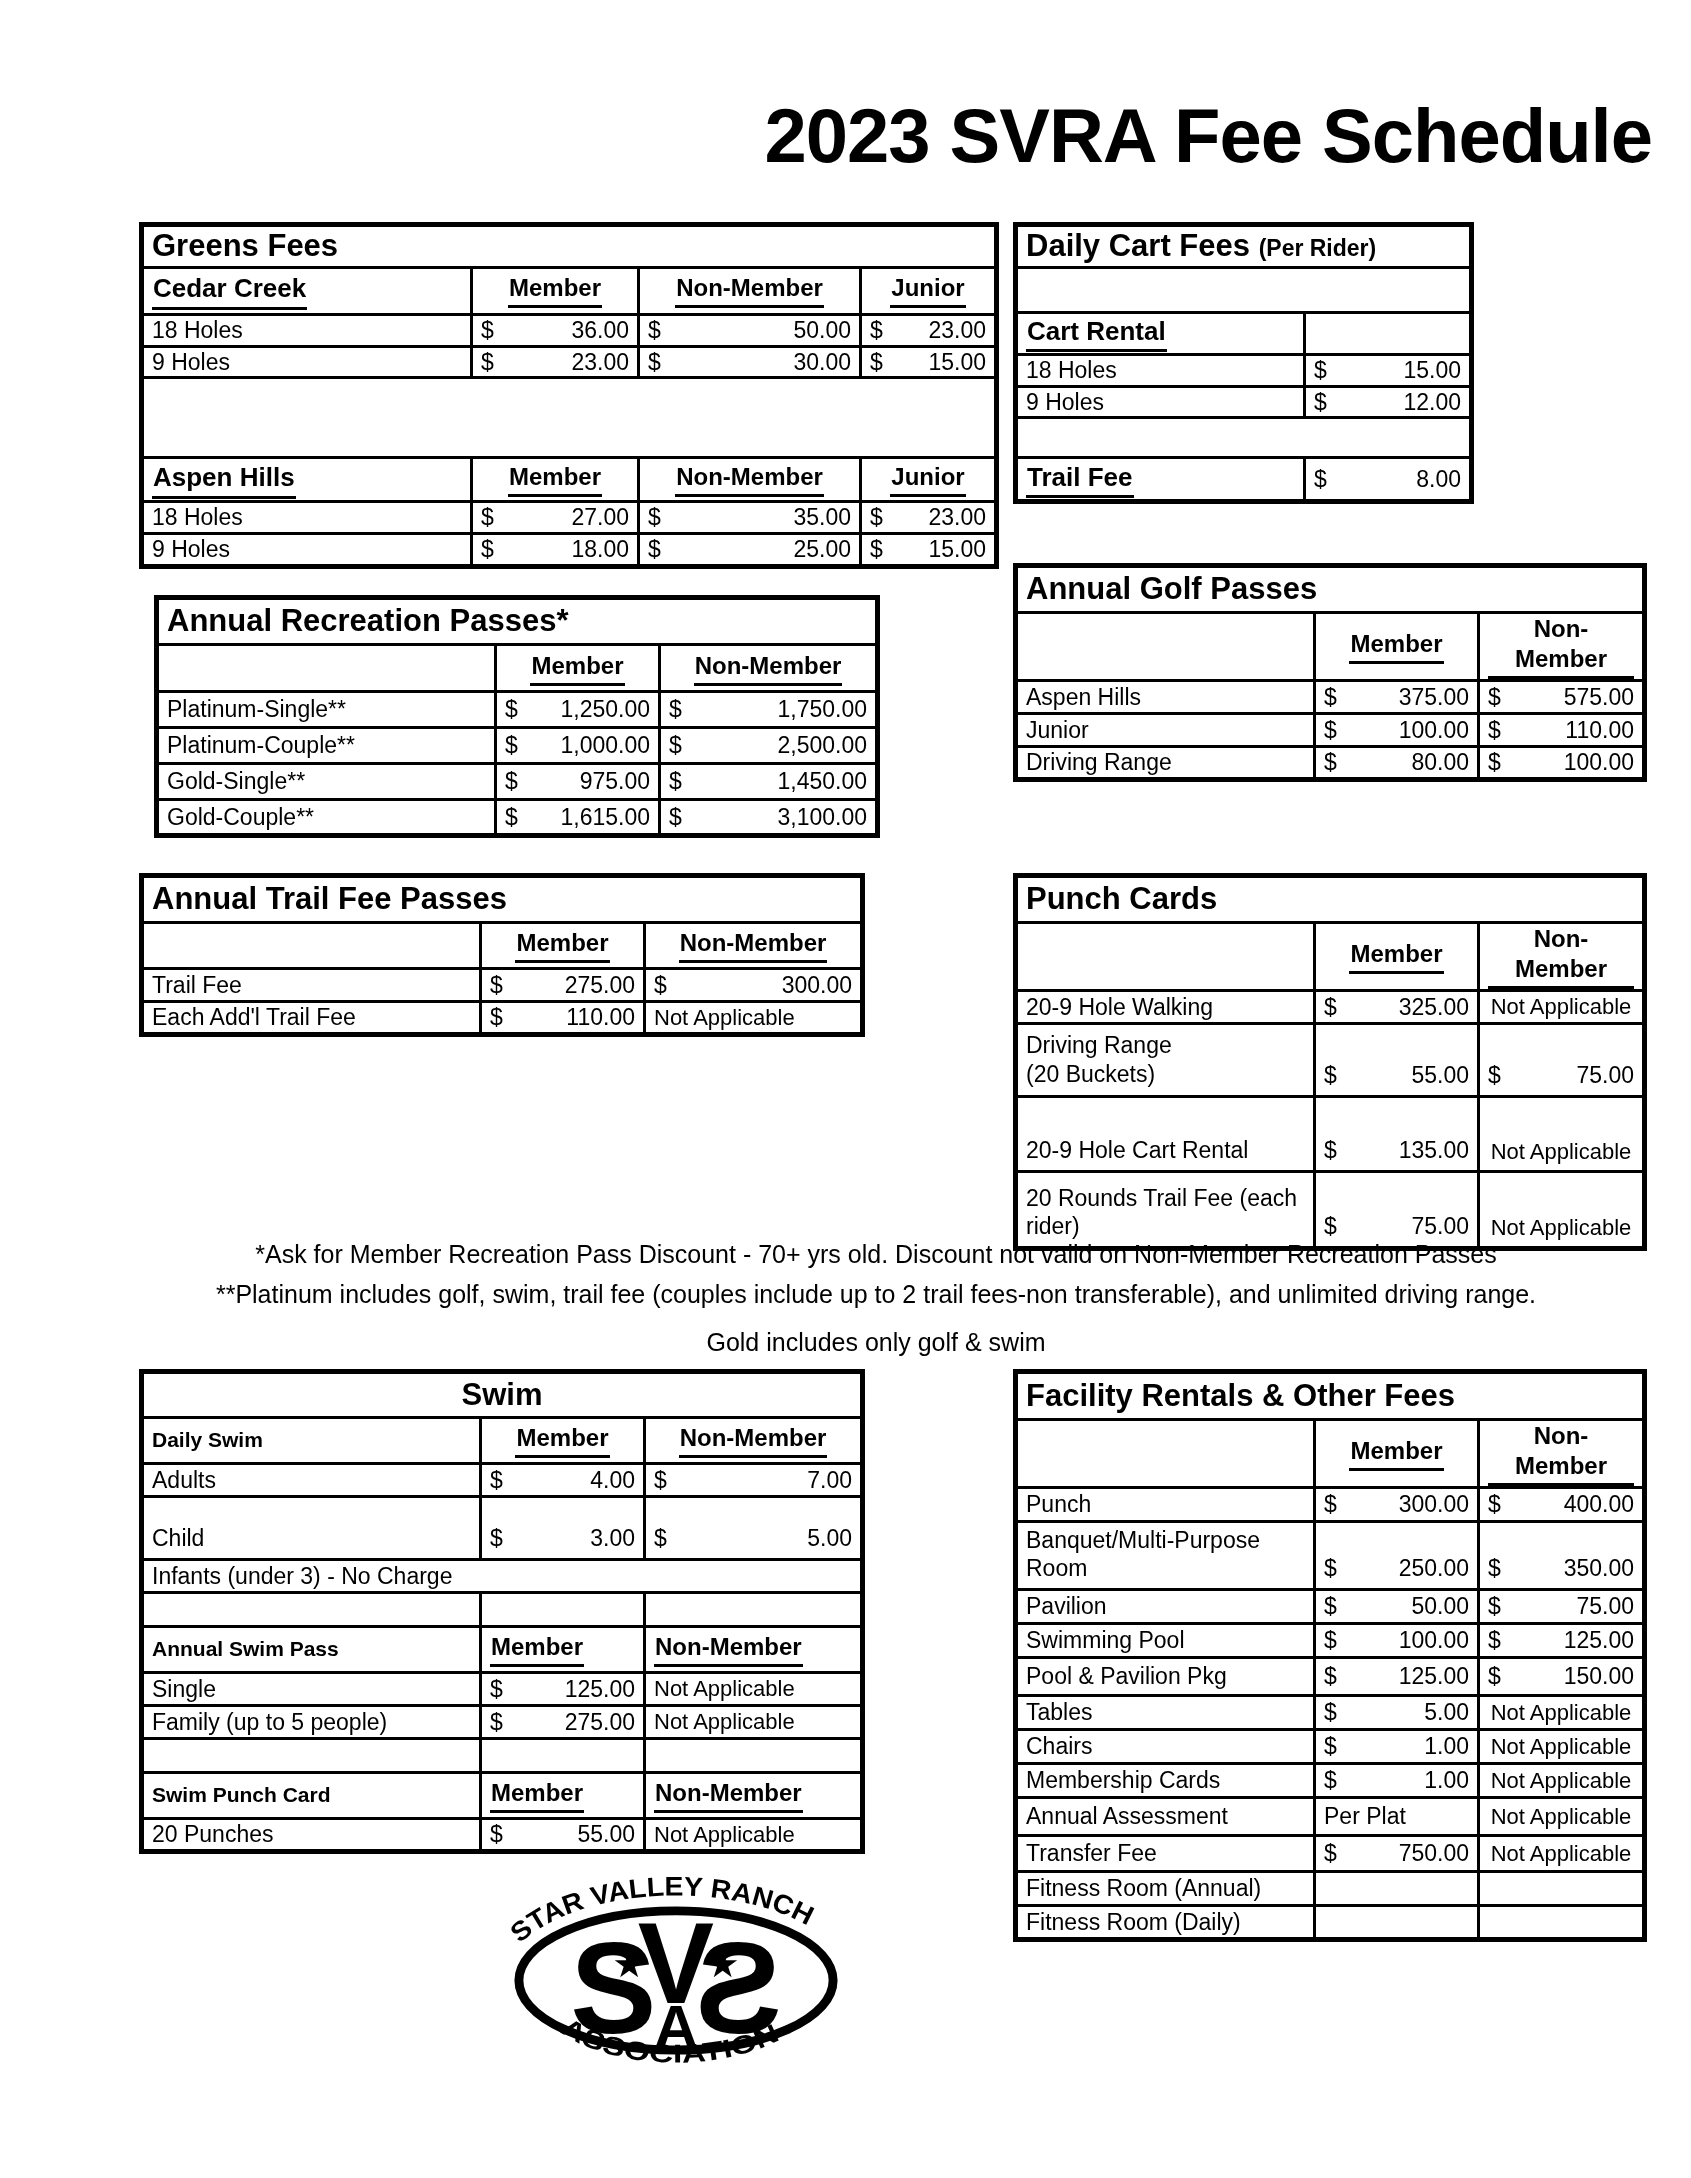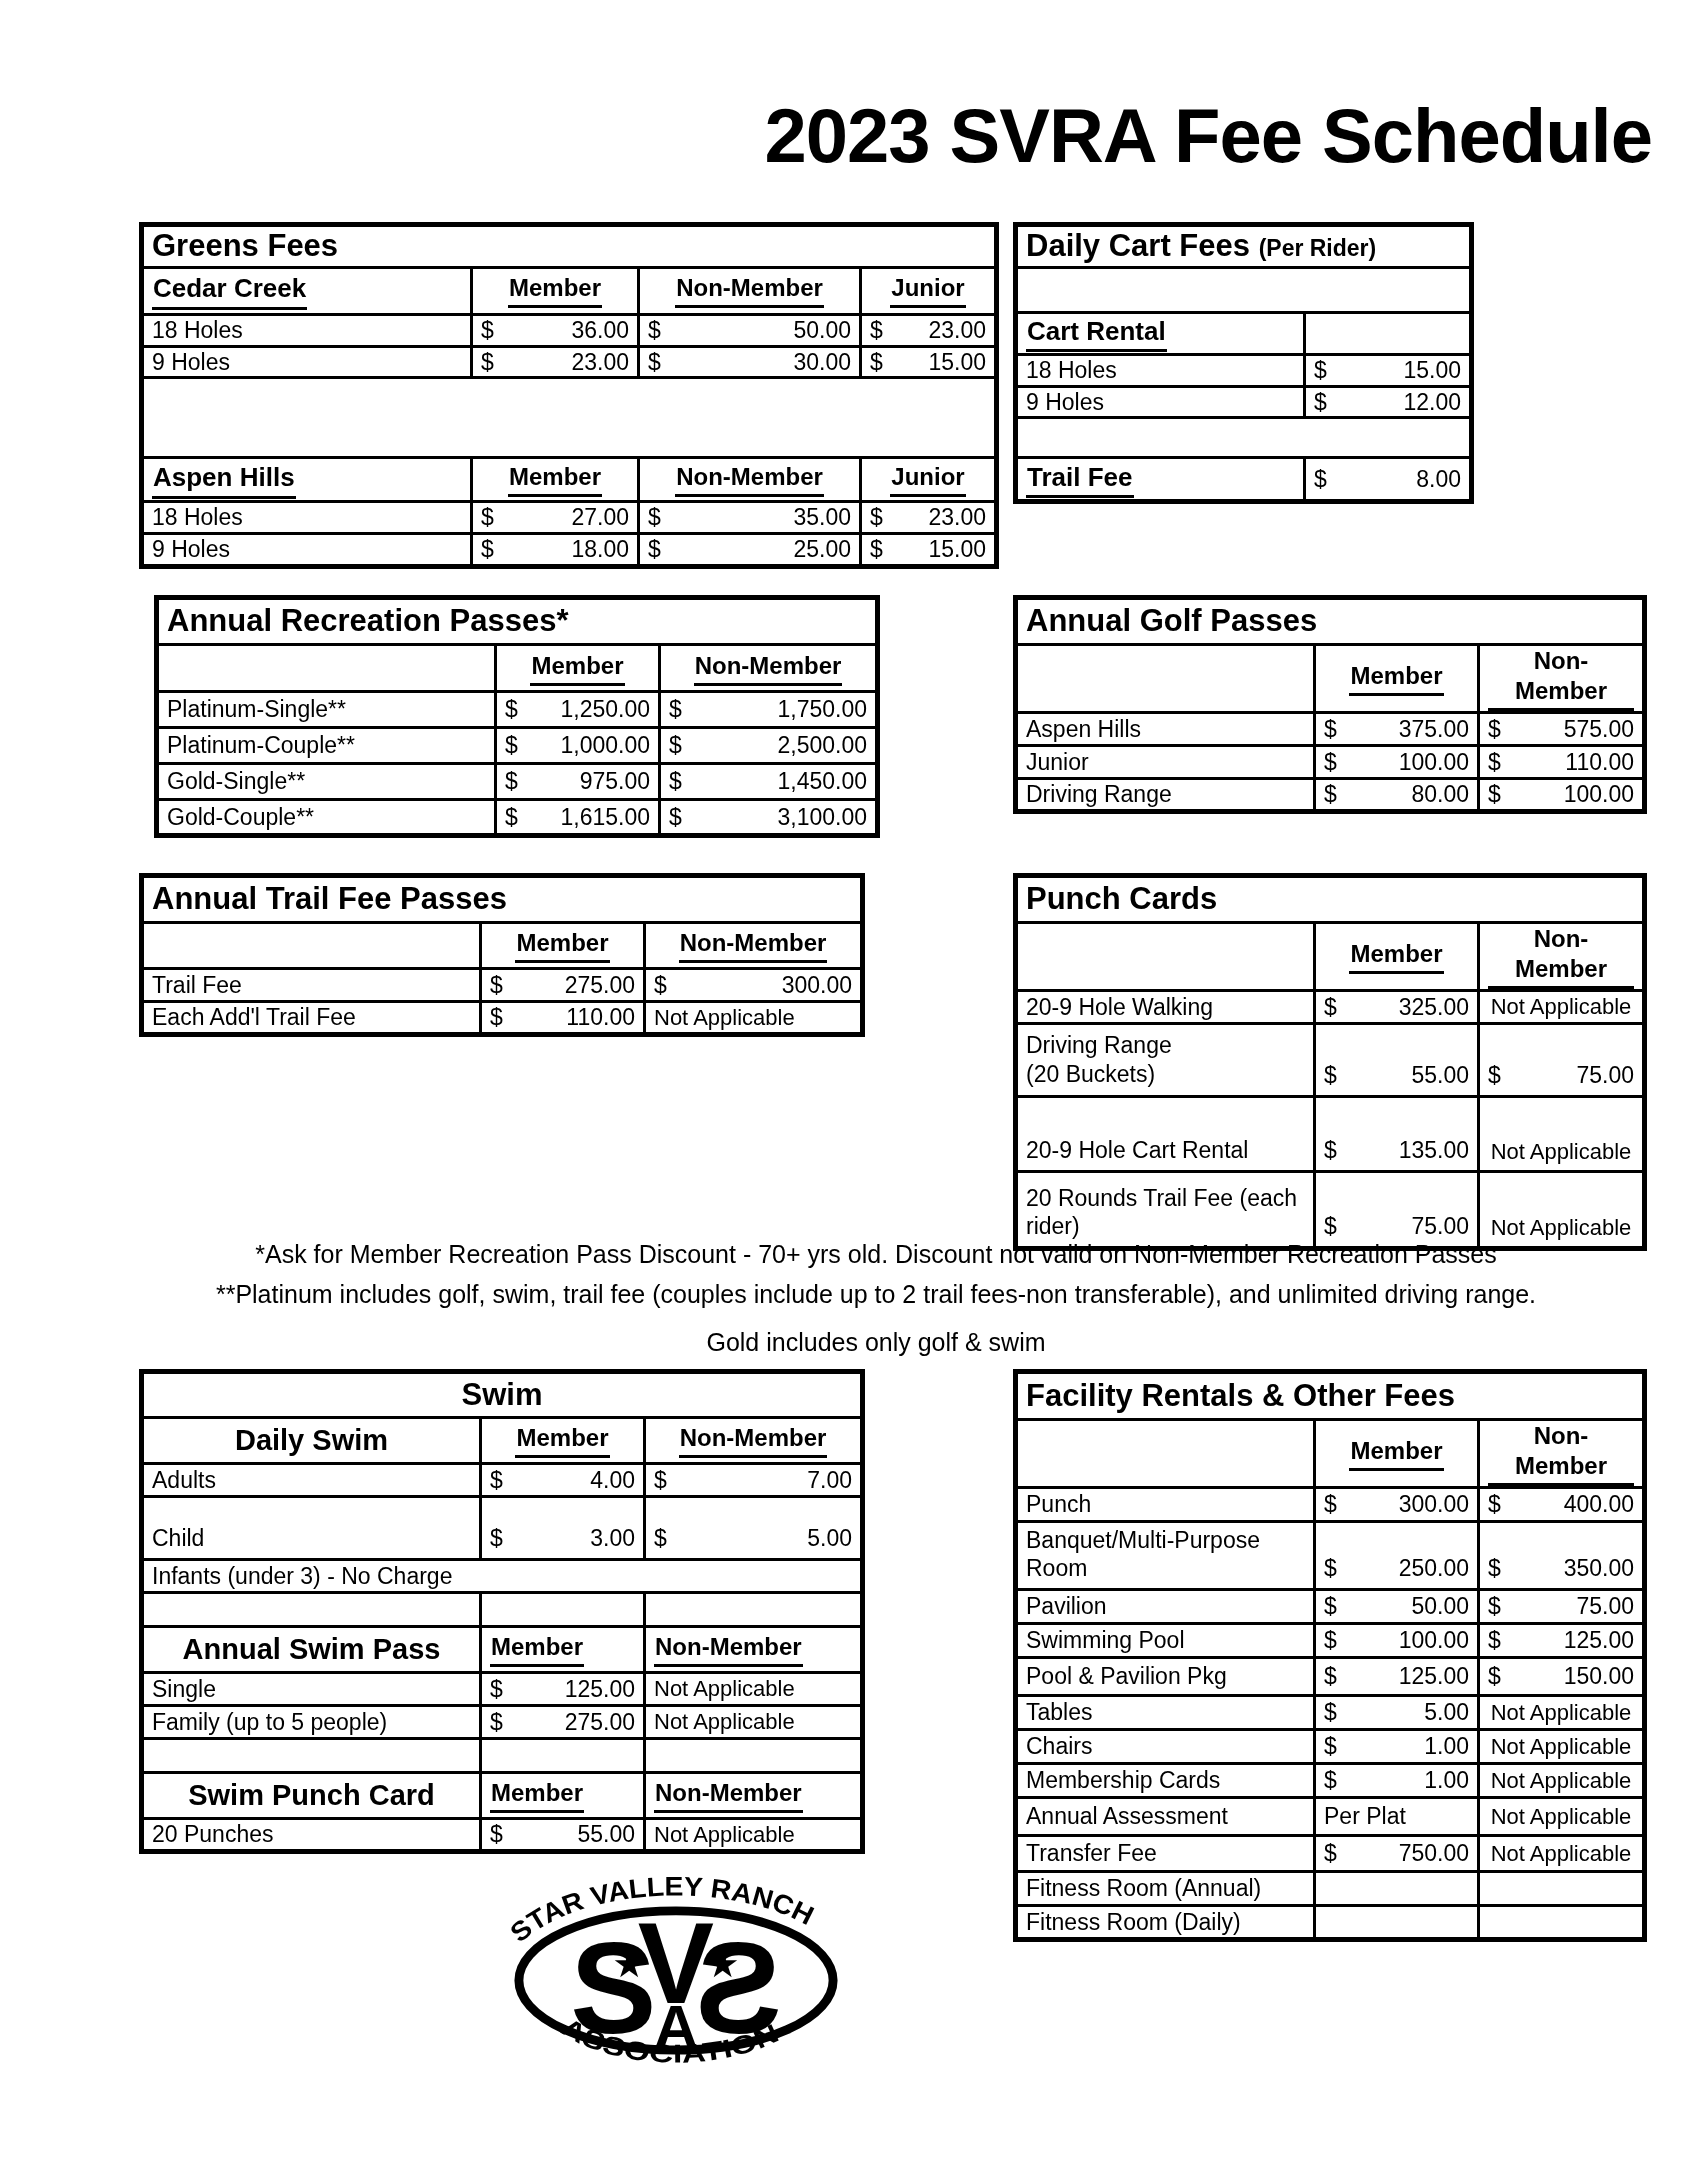--- a/index.html
+++ b/index.html
@@ -8,21 +8,21 @@
   .page-title{position:absolute;left:100px;top:92px;width:1552px;text-align:right;
               font-size:76px;font-weight:700;letter-spacing:-1px;}
   table.t{position:absolute;border-collapse:collapse;table-layout:fixed;background:#fff;
           border:5px solid #000;}
   .t td{border:3px solid #000;font-size:23px;padding:0 8px;vertical-align:middle;
         overflow:hidden;white-space:normal;line-height:1.25;}
   td.ttl{font-weight:700;font-size:31px;}
   td.ttl .sub{font-size:23px;font-weight:700;}
   td.center{text-align:center;}
   td.sec{font-weight:700;font-size:26px;}
-  td.sec2{font-weight:700;font-size:29px;text-align:center;}
+  td.sec2{font-weight:700;font-size:21px;}
   td.colh{font-weight:700;font-size:24px;text-align:center;}
   td.colh.left{text-align:left;}
   .u{display:inline-block;border-bottom:3px solid #000;padding:0 1px 2px 1px;}
   td.money div{display:flex;justify-content:space-between;align-items:baseline;}
   td.na{font-size:22px;}
   td.na.center{text-align:center;}
   td.vb{vertical-align:bottom;padding-bottom:5px;}
   .footnotes{position:absolute;left:100px;top:1234px;width:1552px;text-align:center;
              font-size:25px;line-height:40px;}
   .fn3{margin-top:8px;}
@@ -268,21 +268,21 @@
       <td class="money">
             <div>
               <span>$</span>
               <span>3,100.00</span>
             </div>
           </td>
     </tr>
   </tbody>
     </table>
 
-  <table class="t" style="left:1013px;top:595px;width:629px;">
+  <table class="t" style="left:1013px;top:563px;width:629px;">
     <colgroup>
         <col style="width:299px">
         <col style="width:164px">
         <col style="width:166px">
       </colgroup>
     <tbody>
         <tr style="height:47px">
       <td colspan="3" class="ttl">Annual Golf Passes</td>
     </tr>
     <tr style="height:47px">

